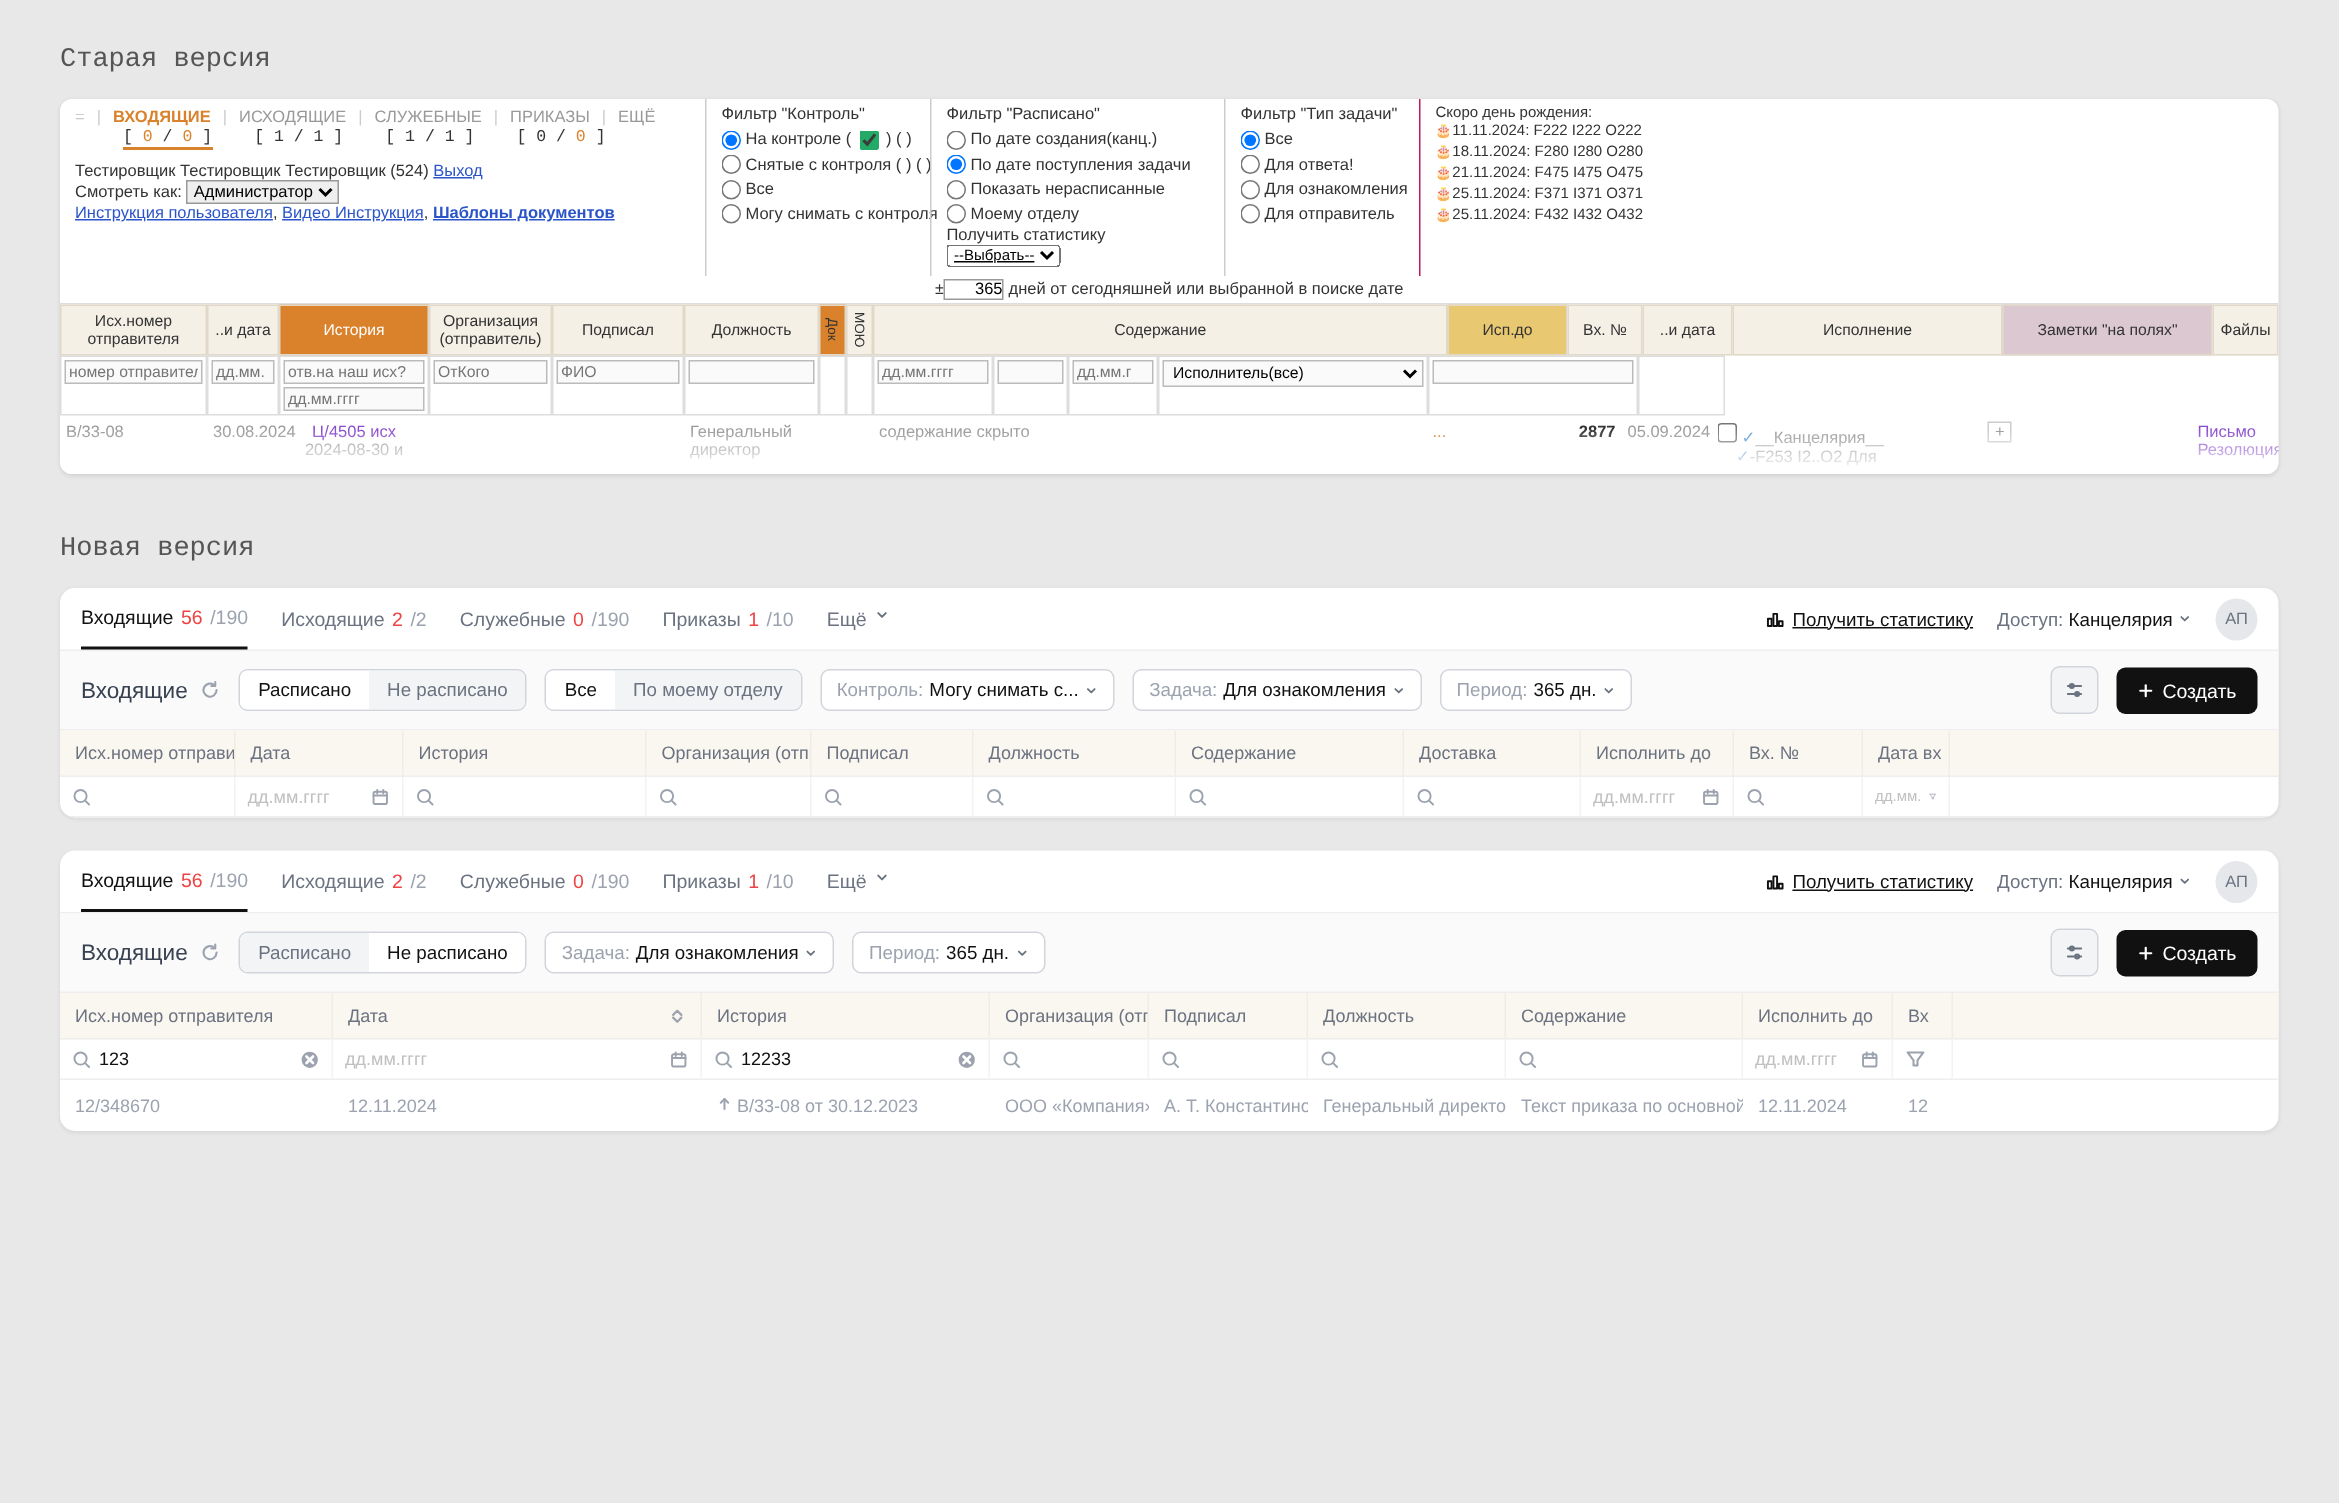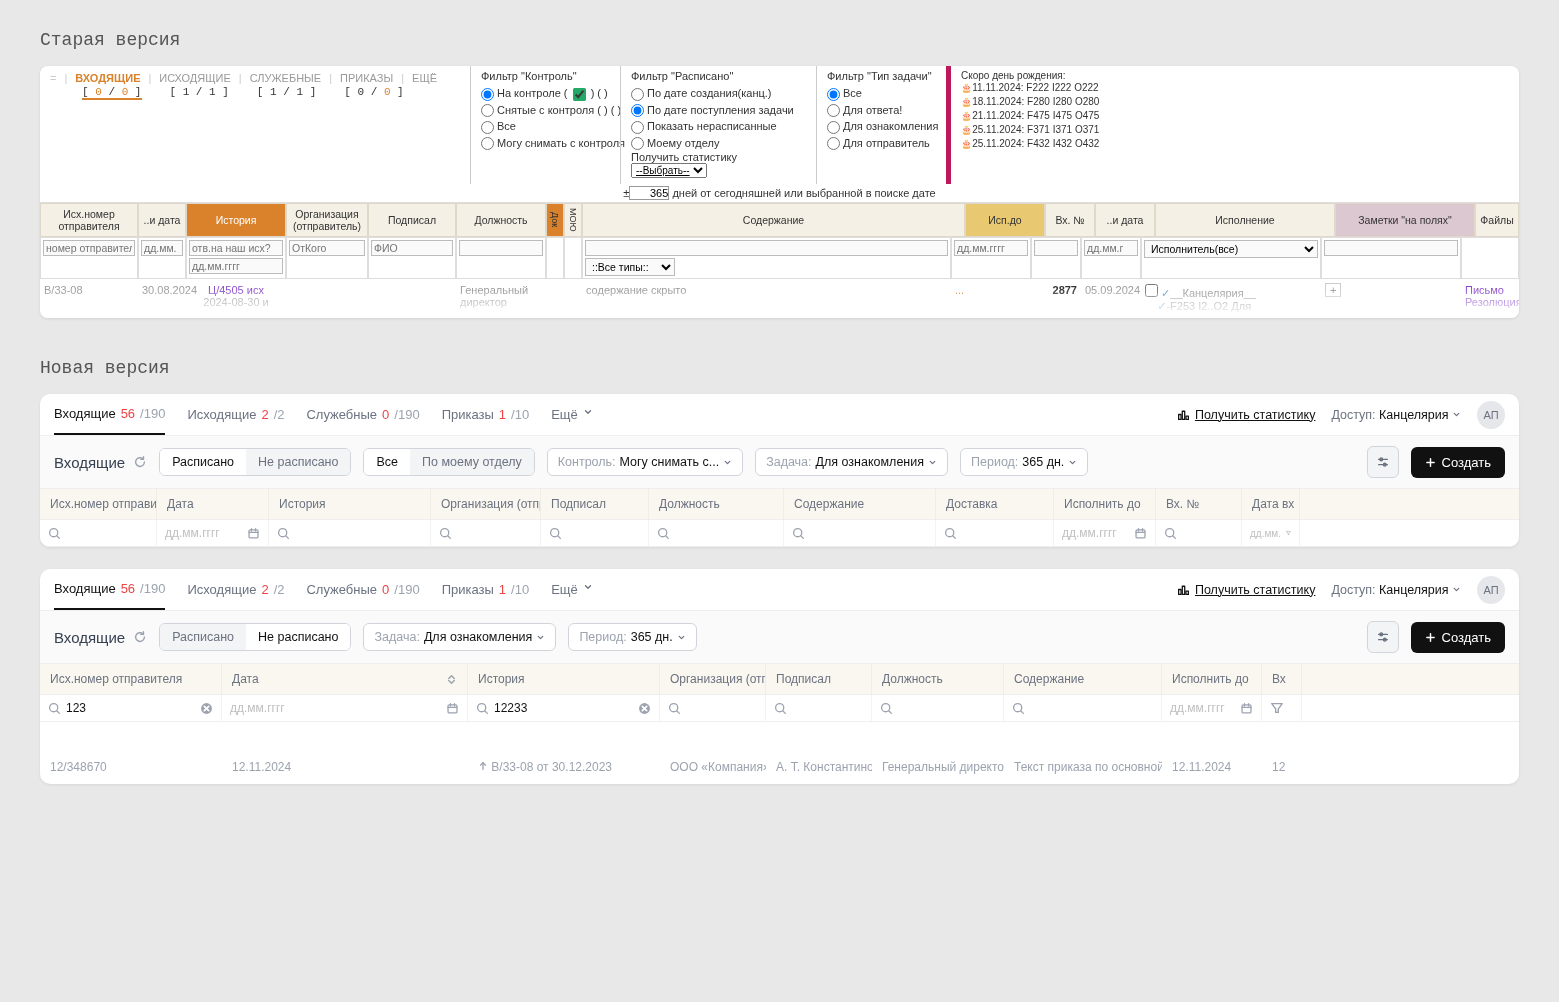--- a/index.html
+++ b/index.html
@@ -21,21 +21,21 @@
 .userln{ padding: 6px 10px 0; font-size:11px; }
 .userln a{ color:#2a55c9; text-decoration: underline; }
 .userln select{ font-size:11px; border:1px solid #999; }
 .filters { display:flex; flex:1; }
 .fbox { border-left: 1px solid #ccc; padding: 4px 10px 6px; font-size:11px; }
 .fbox .ftitle{ color:#333; margin-bottom:3px; }
 .fbox label{ display:block; white-space:nowrap; line-height:1.5; }
 .fbox input[type=radio]{ margin-right:3px; vertical-align:middle;}
 .fbox input[type=checkbox]{ margin:0 2px; vertical-align:middle; accent-color:#2a6;}
 .fbox select{ font-size:10px;text-decoration:underline; }
-.bday{ border-left:5px solid #be185d; padding:4px 10px; font-size:10px; }
+.bday{ border-left:1px solid #be185d; padding:4px 10px; font-size:10px; }
 .bday .r{ white-space:nowrap; line-height:1.4;}
 .bday .cake{ color:#c66; font-size:9px; }
 .daysbar{ text-align:center; font-size:11px; padding:2px 0; border-bottom:1px solid #ddd;}
 .daysbar input{ width:40px; border:1px solid #999; font-size:11px; text-align:right;}
 .oldhdr{ display:flex; font-size:11px; }
 .oh{ background:#f5f0e6; border:1px solid #e0d8c8; padding:4px 4px; text-align:center; font-size:10.5px; display:flex; align-items:center; justify-content:center;}
 .oh.h1{ width:98px; } .oh.h2{ width:48px;} .oh.h3{ width:100px; background:#d9822b; color:#fff;}
 .oh.h4{ width:82px;} .oh.h5{ width:88px;} .oh.h6{ width:90px;}
 .oh.vert{ width:18px; background:#d9822b; writing-mode:vertical-rl; font-size:9px; padding:2px 0;}
 .oh.vert2{ width:18px; background:#f5f0e6; writing-mode:vertical-rl; font-size:9px;}
@@ -84,21 +84,21 @@
 .nh{ padding:8px 10px; border-right:1px solid #f0ede4; white-space:nowrap; overflow:hidden; display:flex; align-items:center; gap:4px;}
 .ninp{ display:flex; border-bottom:1px solid #eee; font-size:12px;}
 .ni{ padding:6px 8px; border-right:1px solid #f3f3f3; display:flex; align-items:center; gap:5px; color:#9ca3af;}
 .ni input{ border:none; outline:none; font-size:12px; width:100%; color:#111;}
 .ni input::placeholder{ color:#c0c0c0;}
 .mag{ width:13px; height:13px; flex-shrink:0;}
 .cal{ width:13px; height:13px; flex-shrink:0; margin-left:auto;}
 .clr{ width:13px; height:13px; flex-shrink:0; margin-left:auto;}
 .flt{ width:14px; height:14px;}
 .datarow{ display:flex; font-size:12px; color:#9ca3af; padding:8px 0;}
-.datarow>div{ padding:2px 10px; white-space:nowrap; overflow:hidden;margin-top:28px;}
+.datarow>div{ padding:2px 10px; white-space:nowrap; overflow:hidden;}
 .sortic{ width:11px; height:11px; margin-left:auto;}
 
 
 .c-a{width:117px;} .c-b{width:112px;} .c-c{width:162px;} .c-d{width:110px;}
 .c-e{width:108px;} .c-f{width:135px;} .c-g{width:152px;} .c-h{width:118px;}
 .c-i{width:102px;} .c-j{width:86px;} .c-k{width:58px;}
 
 .d-a{width:182px;} .d-b{width:246px;} .d-c{width:192px;} .d-d{width:106px;}
 .d-e{width:106px;} .d-f{width:132px;} .d-g{width:158px;} .d-h{width:100px;} .d-i{width:40px;}
 svg{ stroke:currentColor; fill:none; stroke-width:1.6; stroke-linecap:round; stroke-linejoin:round;}
@@ -180,20 +180,29 @@
               <span class="sep">|</span>
           <span>ЕЩЁ</span>
         </div>
         <div class="cnts">
           <span class="cnt">[ <span class="b">0</span> / <span class="b">0</span> ]</span>
           <span class="cnt">[ 1 / 1 ]</span>
           <span class="cnt">[ 1 / 1 ]</span>
           <span class="cnt">[ 0 / <span class="b">0</span> ]</span>
         </div>
         <div class="old-line act"></div>
+      </div>
+      <div class="userln">
+        <span>Тестировщик Тестировщик Тестировщик (524)</span>
+        <a href="#">Выход</a><br>
+        <span>Смотреть как:</span>
+        <select><option>Администратор</option></select><br>
+        <a href="#">Инструкция пользователя</a>,
+        <a href="#">Видео Инструкция</a>,
+        <a href="#" style="font-weight:bold">Шаблоны документов</a>
       </div>
     </div>
     <div class="filters">
       <div class="fbox" style="width:150px">
         <div class="ftitle">Фильтр "Контроль"</div>
         <label><input type="radio" checked="" style=""><span>На контроле ( </span><input type="checkbox" checked="" style=""><span> ) ( )</span></label>
         <label><input type="radio" style=""><span>Снятые с контроля ( ) ( )</span></label>
         <label><input type="radio" style=""><span>Все</span></label>
         <label><input type="radio" style=""><span>Могу снимать с контроля</span></label>
       </div>
@@ -244,21 +253,20 @@
   </div>
   <div class="oldinp">
     <div class="oi w1"><input placeholder="номер отправителя" style=""></div>
     <div class="oi w2"><input placeholder="дд.мм." style=""></div>
     <div class="oi w3"><input placeholder="отв.на наш исx?" style=""><input style="margin-top: 2px;" placeholder="дд.мм.гггг"></div>
     <div class="oi w4"><input placeholder="ОтКого" style=""></div>
     <div class="oi w5"><input placeholder="ФИО" style=""></div>
     <div class="oi w6"><input style=""></div>
     <div class="oi wv"></div>
         <div class="oi wv2"></div>
-    <div class="oi w7"><input style=""><select style="margin-top:2px;width:90px"><option>::Все типы::</option></select></div>
     <div class="oi w8"><input placeholder="дд.мм.гггг" style=""></div>
     <div class="oi w9"><input style=""></div>
     <div class="oi w10"><input placeholder="дд.мм.г" style=""></div>
     <div class="oi w11"><select><option>Исполнитель(все)</option></select></div>
     <div class="oi w12"><input style=""></div>
     <div class="oi w13"></div>
   </div>
   <div class="oldrow">
     <div style="width:98px">B/33-08</div>
     <div style="width:48px">30.08.2024</div>

